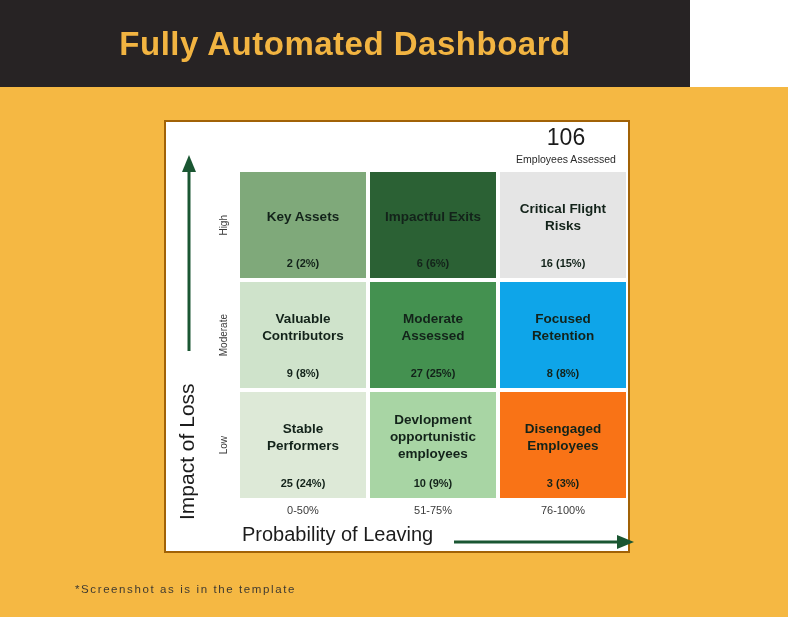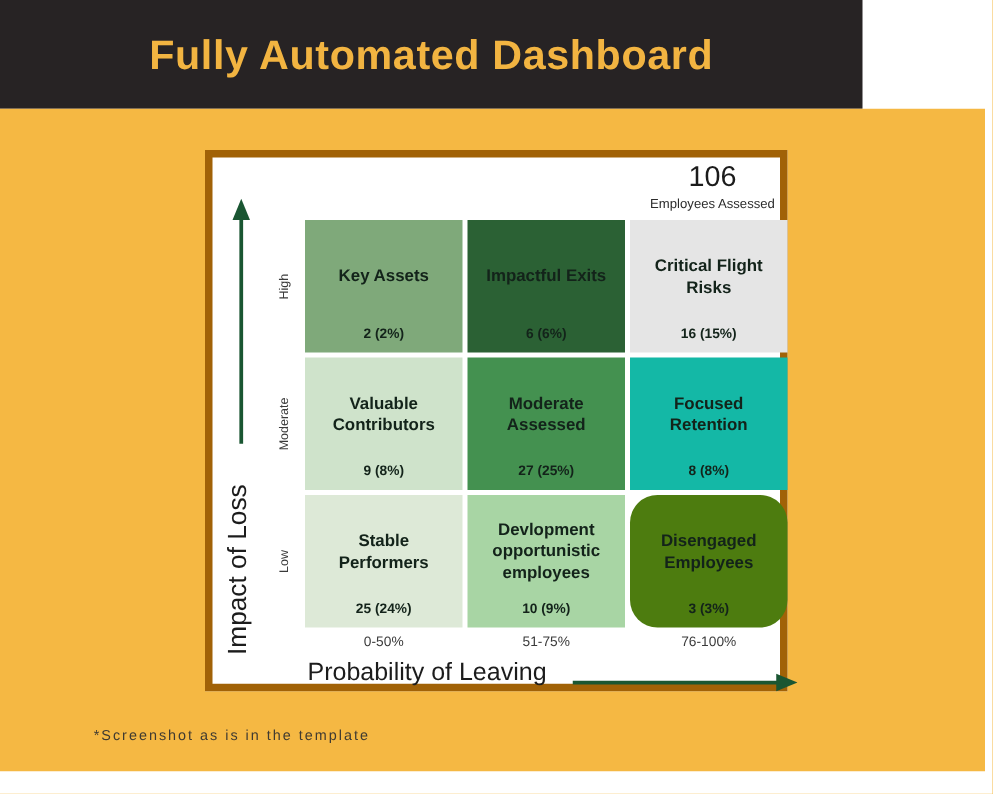--- a/index.html
+++ b/index.html
@@ -17,21 +17,21 @@
     color:#F2B441;font-size:33px;font-weight:800;letter-spacing:.5px;
   }
   
   .yellow-bg{
     position:absolute;left:0;top:87px;width:788px;height:530px;
     background:#F5B843;
   }
   
   .card{
     position:absolute;left:164px;top:120px;width:466px;height:433px;
-    background:#ffffff;border:6px solid #a16207;box-sizing:border-box;
+    background:#ffffff;border:2px solid #a16207;box-sizing:border-box;
   }
   .stat{
     position:absolute;left:320px;top:3px;width:160px;text-align:center;
   }
   .stat-value{font-size:23px;color:#1b1b1b;line-height:1.1;}
   .stat-label{font-size:10.5px;color:#2b2b2b;margin-top:3px;}
   
   .grid{
     position:absolute;left:74px;top:50px;
     display:grid;grid-template-columns:repeat(3,126px);
@@ -128,33 +128,33 @@
       <div class="cell-value">16 (15%)</div>
     </div>
     <div class="cell" style="background: rgb(207, 227, 203);">
       <div class="cell-title">Valuable Contributors</div>
       <div class="cell-value">9 (8%)</div>
     </div>
     <div class="cell" style="background: rgb(68, 145, 80);">
       <div class="cell-title">Moderate Assessed</div>
       <div class="cell-value">27 (25%)</div>
     </div>
-    <div class="cell" style="background: #14b8a6;">
+    <div class="cell" style="background: #0ea5e9;">
       <div class="cell-title">Focused Retention</div>
       <div class="cell-value">8 (8%)</div>
     </div>
     <div class="cell" style="background: rgb(221, 233, 215);">
       <div class="cell-title">Stable Performers</div>
       <div class="cell-value">25 (24%)</div>
     </div>
     <div class="cell" style="background: rgb(168, 213, 164);">
       <div class="cell-title">Devlopment opportunistic employees</div>
       <div class="cell-value">10 (9%)</div>
     </div>
-    <div class="cell" style="background: #4d7c0f; border-radius: 22px;">
+    <div class="cell" style="background: #f97316;">
       <div class="cell-title">Disengaged Employees</div>
       <div class="cell-value">3 (3%)</div>
     </div>
   </div>
 
   <div class="col-labels">
     <div class="col-label">0-50%</div>
     <div class="col-label">51-75%</div>
     <div class="col-label">76-100%</div>
   </div>

